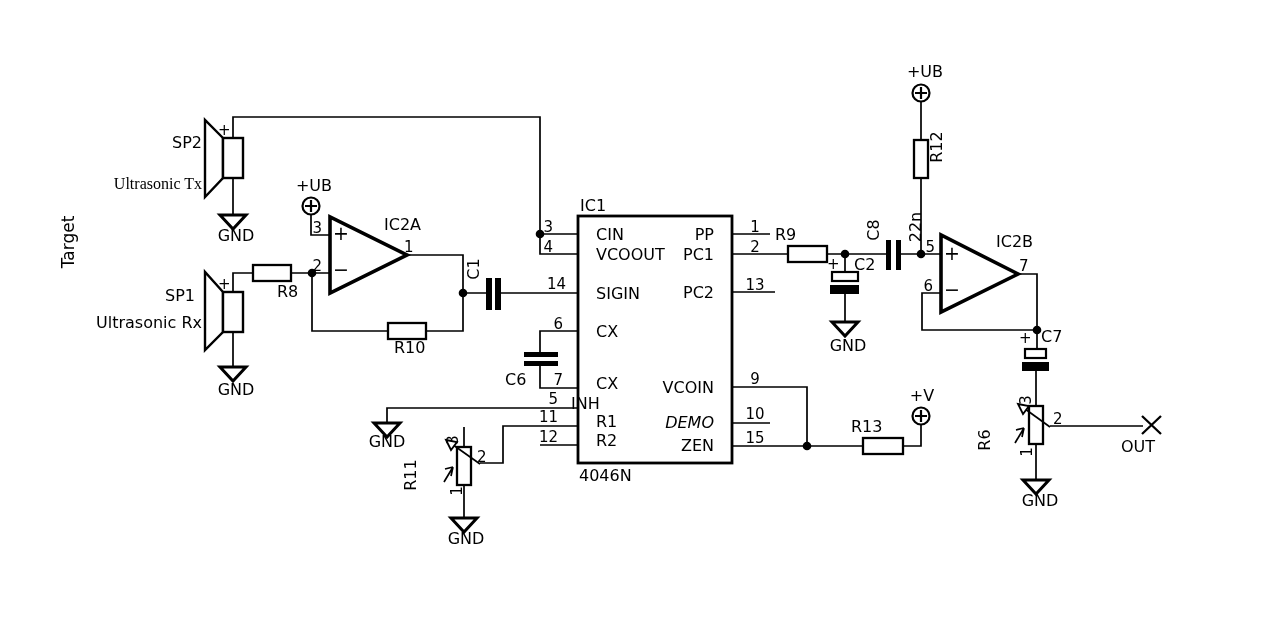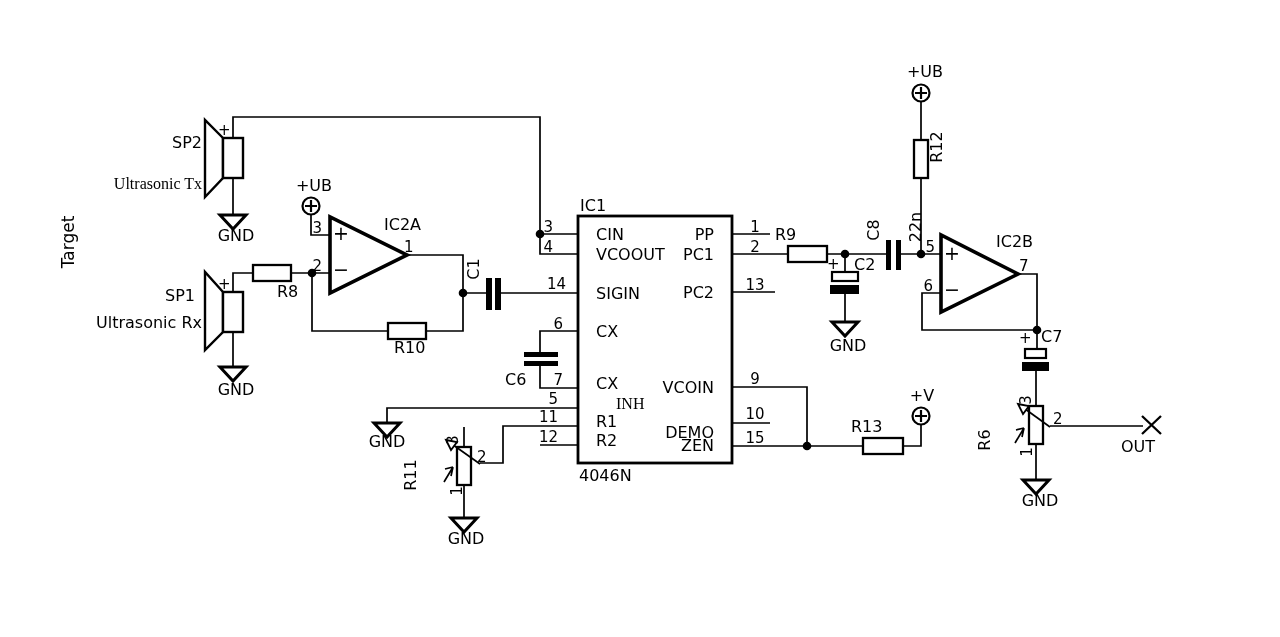--- a/index.html
+++ b/index.html
@@ -173,29 +173,29 @@
   <span class="lbl r s15" style="left:523px;top:372px;width:40px;">7</span>
   <span class="lbl r s15" style="left:518px;top:391px;width:40px;">5</span>
   <span class="lbl r s15" style="left:518px;top:409px;width:40px;">11</span>
   <span class="lbl r s15" style="left:518px;top:429px;width:40px;">12</span>
 
   <span class="lbl" style="left:596px;top:226px;">CIN</span>
   <span class="lbl" style="left:596px;top:246px;">VCOOUT</span>
   <span class="lbl" style="left:596px;top:285px;">SIGIN</span>
   <span class="lbl" style="left:596px;top:323px;">CX</span>
   <span class="lbl" style="left:596px;top:375px;">CX</span>
-  <span class="lbl" style="left:616px;top:395px;font-family:Liberation Serif, serif;">INH</span>
+  <span class="lbl" style="left:571px;top:395px;">INH</span>
   <span class="lbl" style="left:596px;top:413px;">R1</span>
   <span class="lbl" style="left:596px;top:432px;">R2</span>
 
   <span class="lbl r" style="left:594px;top:226px;width:120px;">PP</span>
   <span class="lbl r" style="left:594px;top:246px;width:120px;">PC1</span>
   <span class="lbl r" style="left:594px;top:284px;width:120px;">PC2</span>
   <span class="lbl r" style="left:594px;top:379px;width:120px;">VCOIN</span>
-  <span class="lbl r" style="left:594px;top:424px;width:120px;">DEMO</span>
+  <span class="lbl r" style="left:594px;top:414px;width:120px;font-style:italic;">DEMO</span>
   <span class="lbl r" style="left:594px;top:437px;width:120px;">ZEN</span>
 
   <span class="lbl c s15" style="left:738px;top:219px;width:34px;">1</span>
   <span class="lbl c s15" style="left:738px;top:239px;width:34px;">2</span>
   <span class="lbl c s15" style="left:738px;top:277px;width:34px;">13</span>
   <span class="lbl c s15" style="left:738px;top:371px;width:34px;">9</span>
   <span class="lbl c s15" style="left:738px;top:406px;width:34px;">10</span>
   <span class="lbl c s15" style="left:738px;top:430px;width:34px;">15</span>
 
   <span class="lbl c" style="left:365px;top:433px;width:44px;">GND</span>

